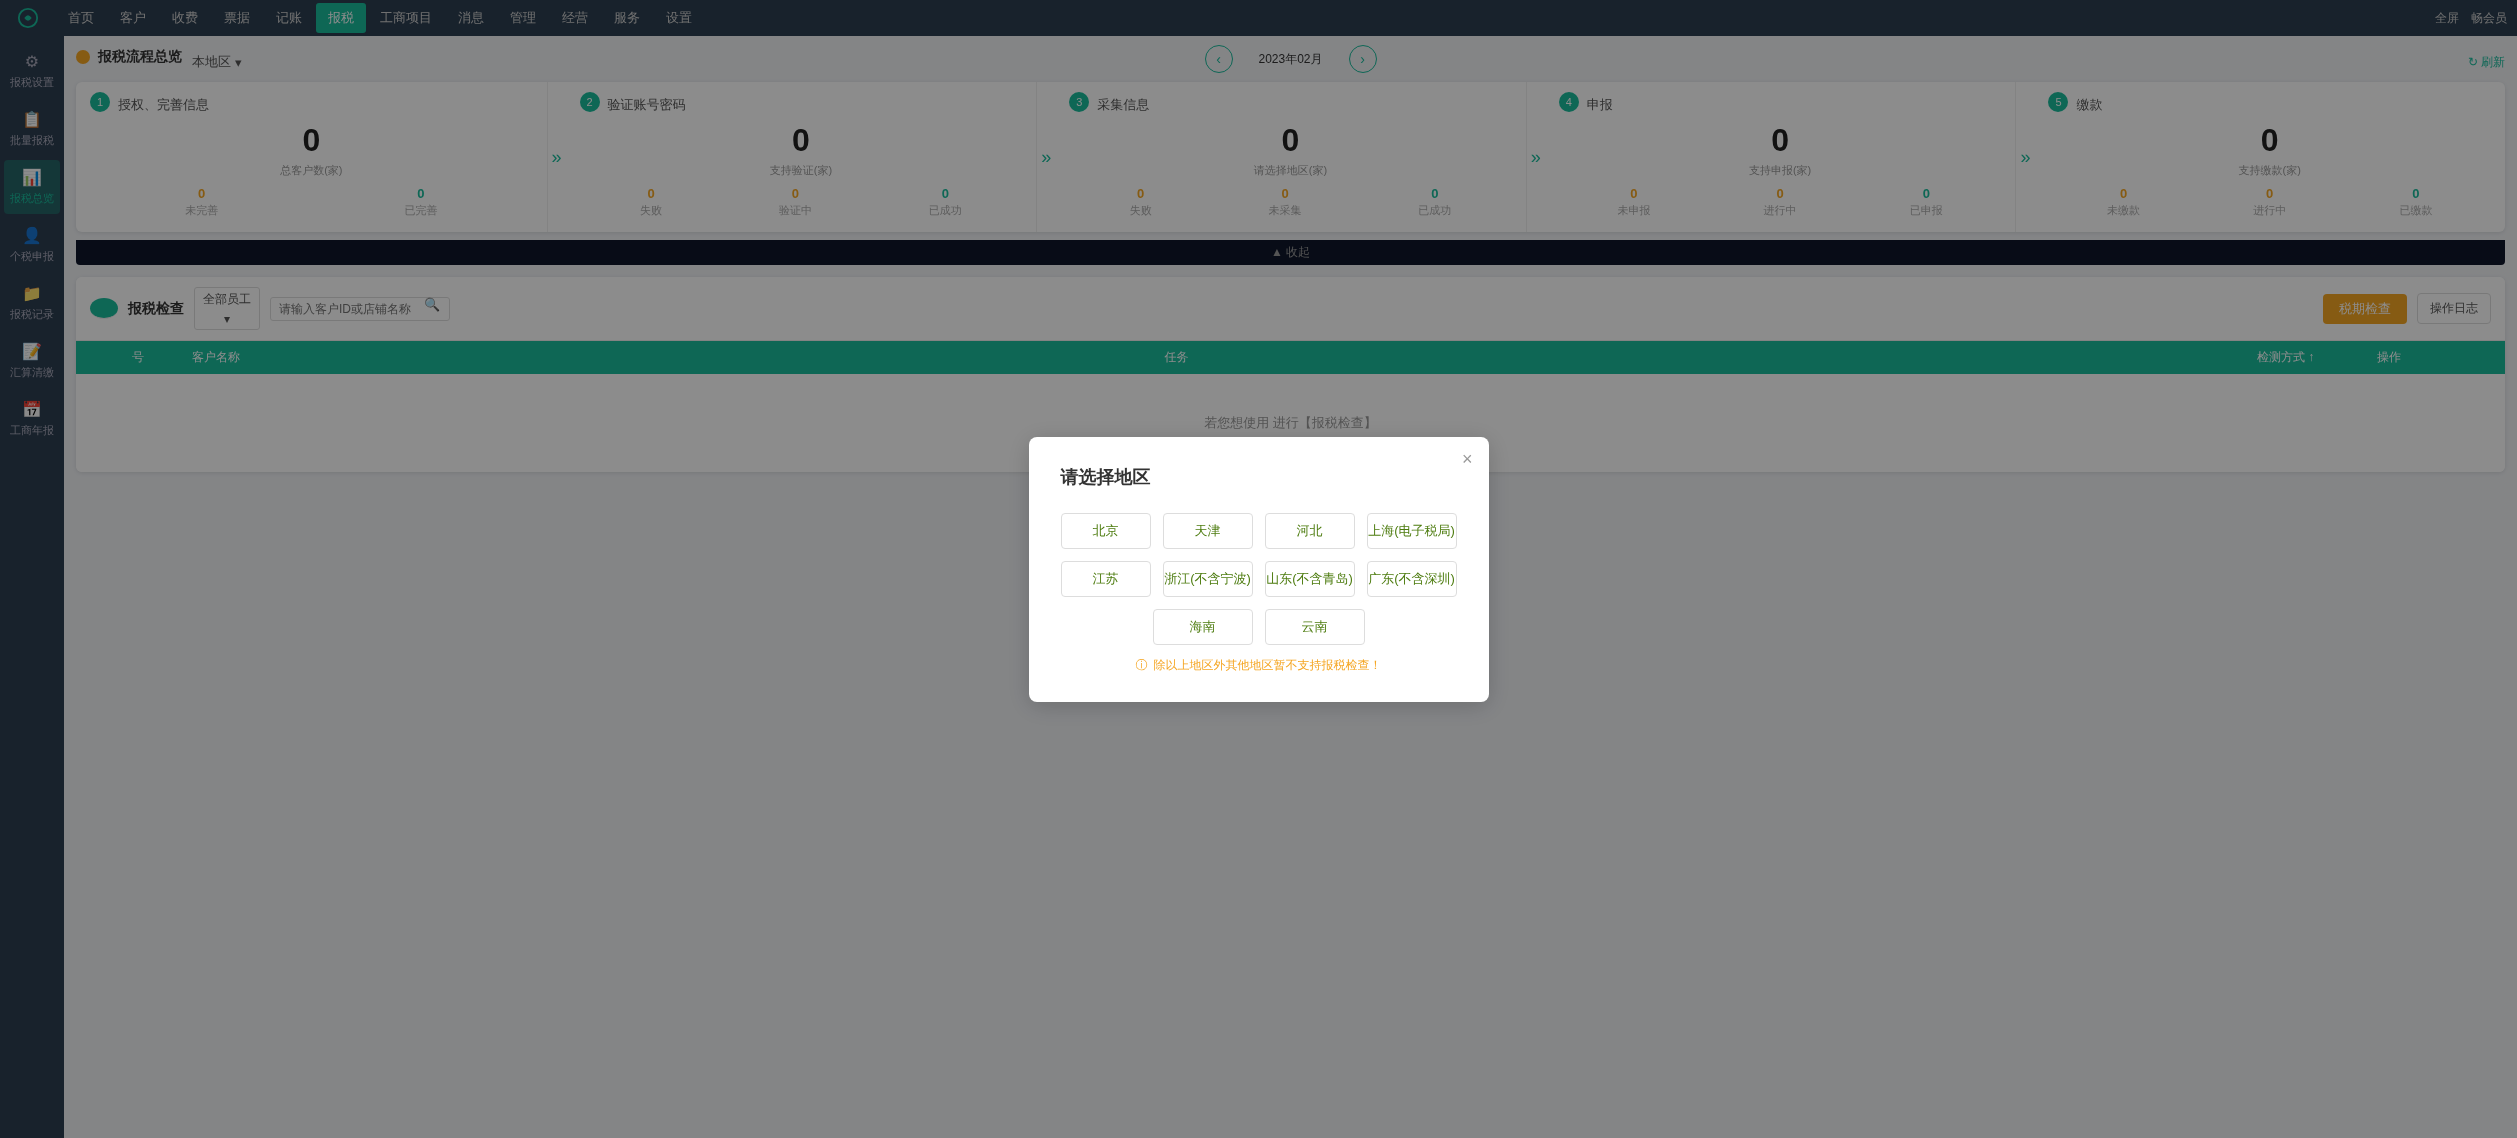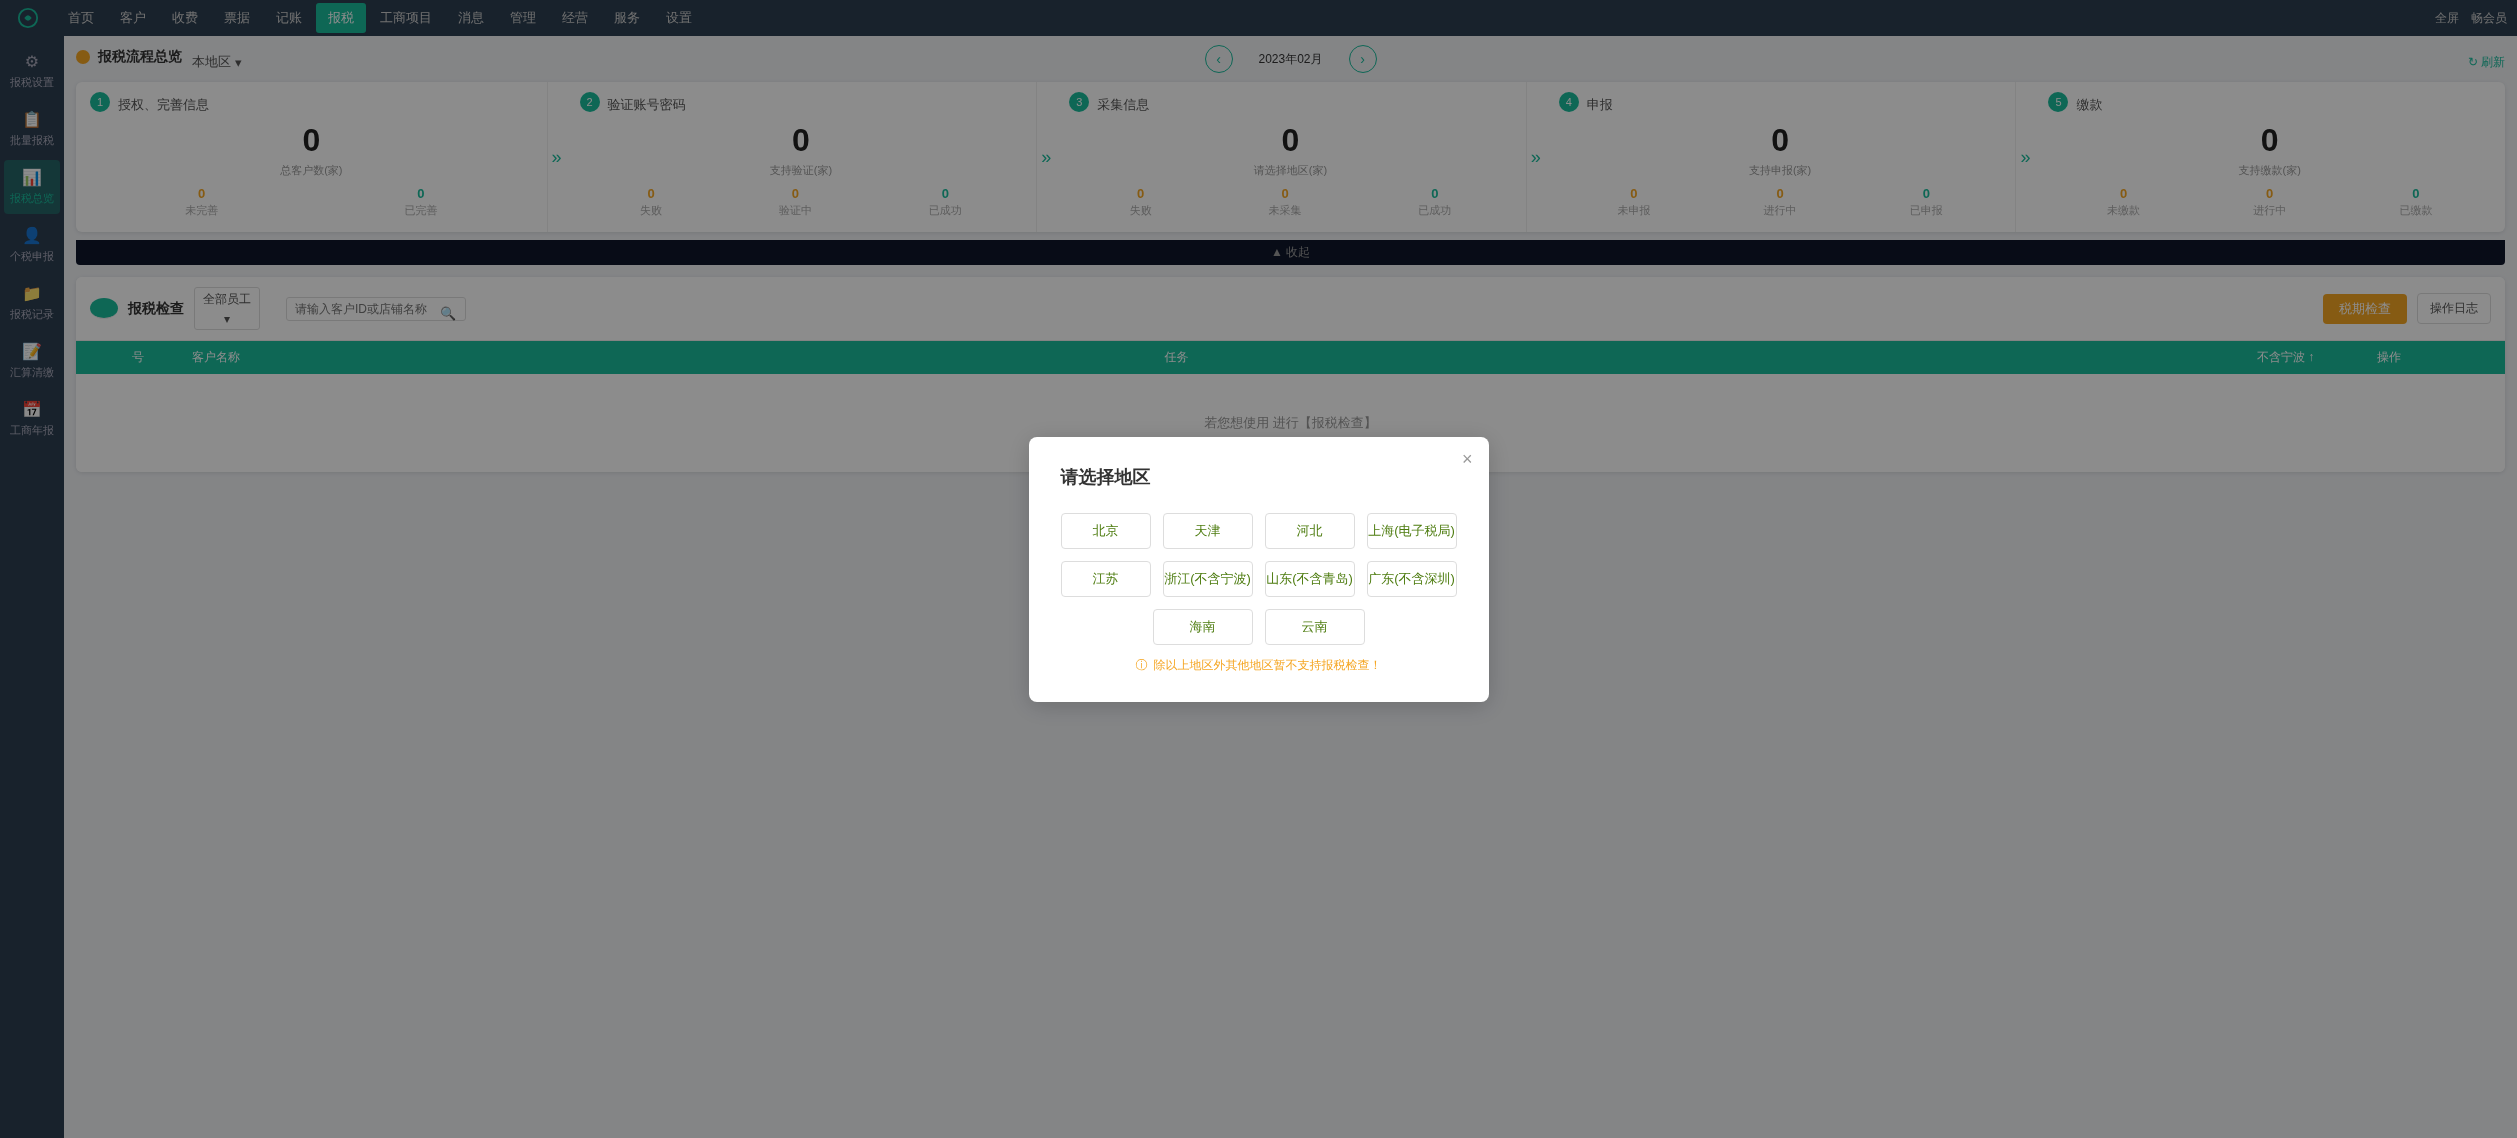--- a/index.html
+++ b/index.html
@@ -595,36 +595,36 @@
     </div>
 
     <div class="check-section">
       <div class="check-header">
         <span class="check-header section-dot2"></span>
         <span class="title">报税检查</span>
         <div class="employee-select">
           <span>全部员工</span>
           <span>▾</span>
         </div>
-        <div style="position:relative; display:flex; align-items:flex-end;margin-left:16px;">
+        <div style="position:relative; display:flex; align-items:flex-start;">
           <input class="search-input" type="text" placeholder="请输入客户ID或店铺名称" style="">
           <span class="search-icon">🔍</span>
         </div>
         <div class="spacer"></div>
         <button class="check-btn">税期检查</button>
         <button class="ops-btn">操作日志</button>
       </div>
 
       <div class="check-table-header" id="table-header">
           <div></div>
           <div>号</div>
           <div>客户名称</div>
           <div>任务</div>
           <div></div>
-          <div>不含宁波 ↑</div>
+          <div>检测方式 ↑</div>
           <div>操作</div>
         </div>
 
       <div class="empty-row">
         <span>若您想使用</span>
         <span>进行【报税检查】</span>
       </div>
     </div>
   </div>
 </div>

